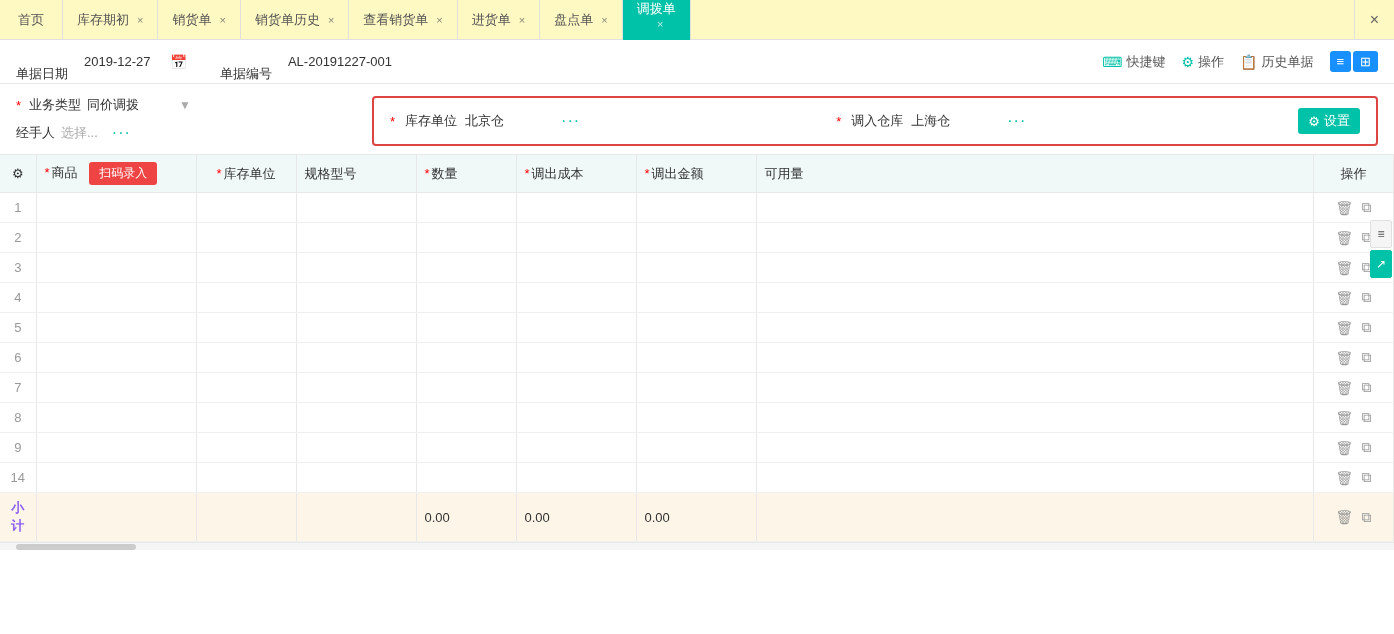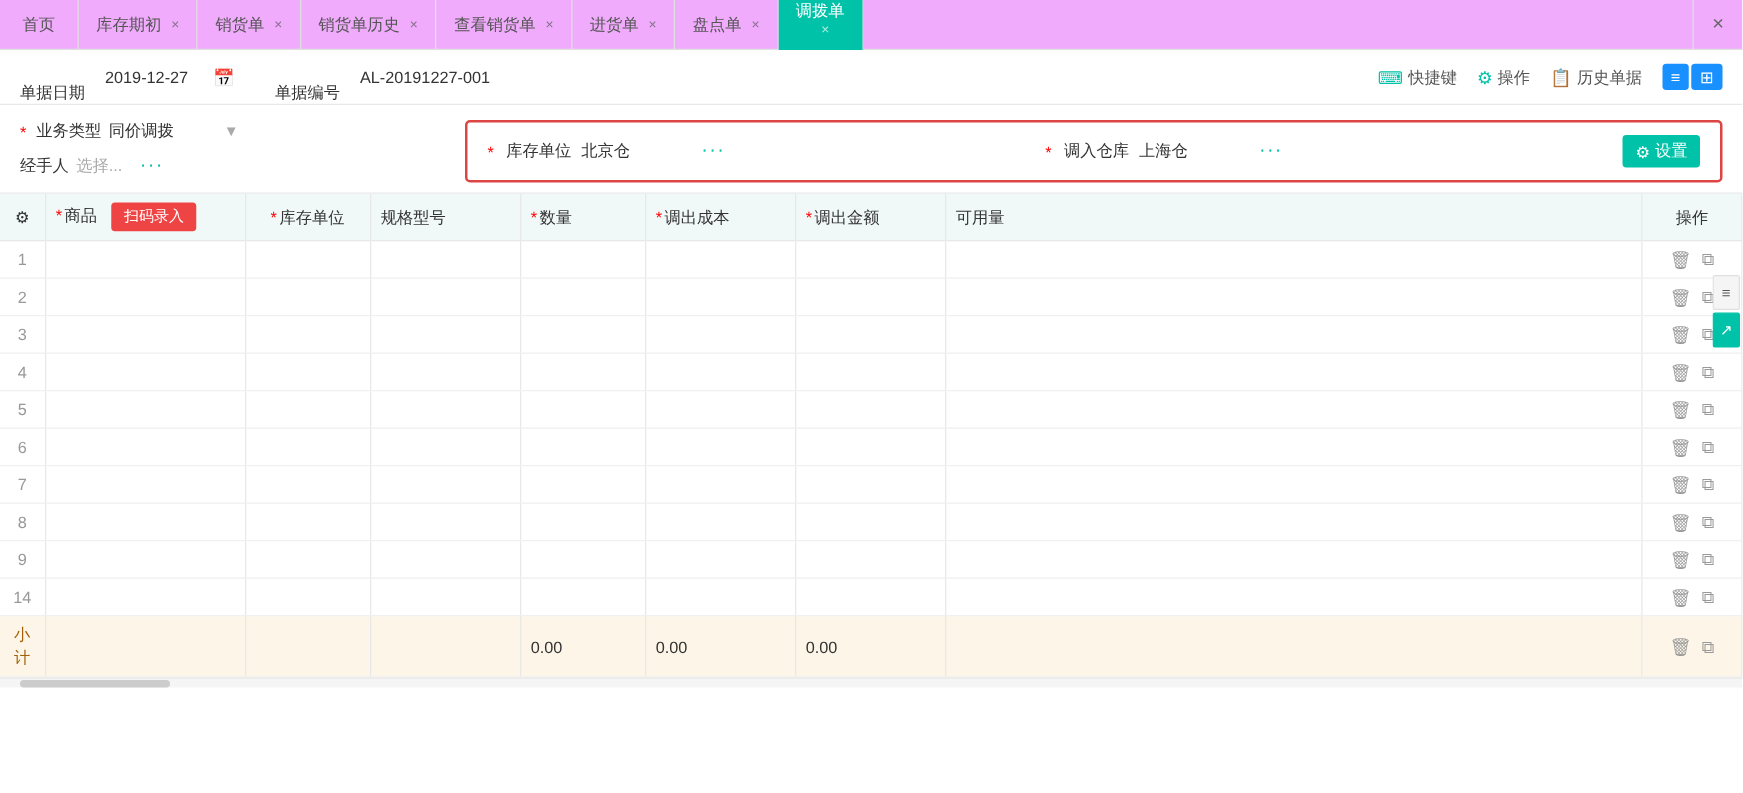--- a/index.html
+++ b/index.html
@@ -1,20 +1,20 @@
 <!DOCTYPE html>
 <html><head>
   <meta charset="utf-8">
   <style>
     * { box-sizing: border-box; margin: 0; padding: 0; }
     body { font-family: -apple-system, BlinkMacSystemFont, 'PingFang SC', 'Microsoft YaHei', sans-serif; font-size: 13px; color: #333; background: #fff; width: 1394px; min-height: 634px; overflow: hidden; }
 
     
     .tab-bar {
-      display: flex; align-items: center; height: 40px; background: #f0abfc; border-bottom: 1px solid #e0e0e0; padding-left: 0;
+      display: flex; align-items: center; height: 40px; background: #fef9c3; border-bottom: 1px solid #e0e0e0; padding-left: 0;
     }
     .tab-item {
       display: flex; align-items: center; padding: 0 14px; height: 40px; cursor: pointer; font-size: 13px; color: #555; border-right: 1px solid #e0e0e0; white-space: nowrap; position: relative;
     }
     .tab-item:first-child { padding: 0 18px; }
     .tab-item.active { background: #00c2a8; color: #fff; flex-direction: column; }
     .tab-item .tab-close { margin-left: 8px; font-size: 11px; cursor: pointer; opacity: 0.7; }
     .tab-item.active .tab-close { color: #fff; }
     .close-btn-far { margin-left: auto; width: 40px; height: 40px; display: flex; align-items: center; justify-content: center; font-size: 16px; cursor: pointer; border-left: 1px solid #e0e0e0; color: #666; }
 
@@ -42,21 +42,21 @@
     
     .table-container { margin: 0; border-top: 1px solid #e8e8e8; }
     .scan-btn { background: #ef4444; color: #fff; border: none; border-radius: 3px; padding: 3px 10px; cursor: pointer; font-size: 12px; margin-left: 8px; }
 
     table { width: 100%; border-collapse: collapse; font-size: 13px; }
     thead tr { background: #f0f9f8; }
     th { padding: 7px 8px; text-align: left; font-weight: normal; color: #333; border-right: 1px solid #e8e8e8; border-bottom: 1px solid #e8e8e8; white-space: nowrap; }
     td { padding: 6px 8px; border-right: 1px solid #e8e8e8; border-bottom: 1px solid #f0f0f0; color: #333; height: 30px; }
     td.row-num { color: #999; text-align: center; width: 36px; }
     .subtotal-row td { background: #fdf6e8; color: #333; }
-    .subtotal-row td.row-num { color: #a16207; }
+    .subtotal-row td.row-num { color: #8b5cf6; font-weight: bold; }
     .op-col { width: 80px; text-align: center; }
     .op-icons { display: flex; align-items: center; justify-content: center; gap: 8px; }
     .op-icon { color: #999; cursor: pointer; font-size: 14px; }
 
     .scrollbar-area { height: 8px; background: #f5f5f5; border-top: 1px solid #e8e8e8; }
     .scrollbar-thumb { height: 6px; width: 120px; background: #ccc; border-radius: 3px; margin: 1px 16px; }
 
     
     .right-panel { position: fixed; right: 2px; top: 220px; display: flex; flex-direction: column; gap: 2px; }
     .rp-btn { width: 22px; height: 28px; background: #f5f5f5; border: 1px solid #e0e0e0; display: flex; align-items: center; justify-content: center; cursor: pointer; font-size: 12px; color: #555; border-radius: 2px; }

